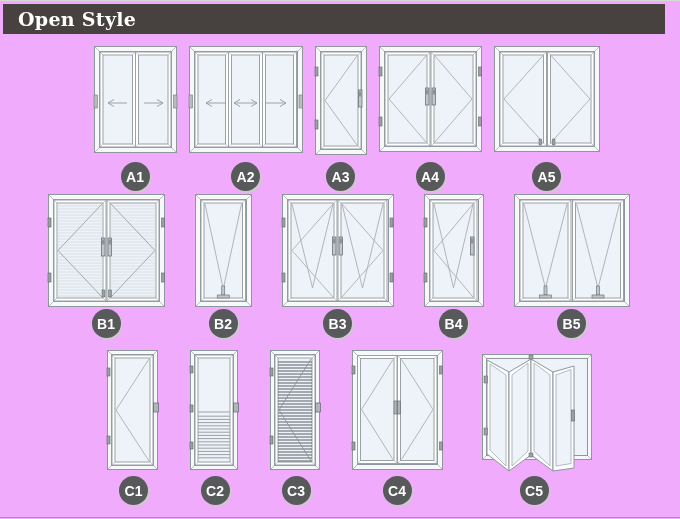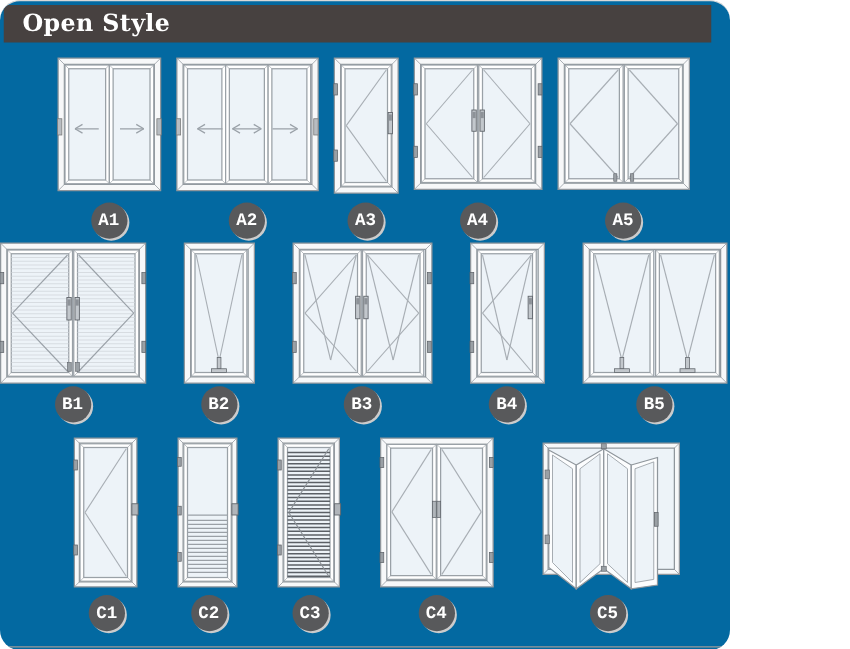--- a/index.html
+++ b/index.html
@@ -1,22 +1,22 @@
 <!DOCTYPE html>
 <html><head>
 <meta charset="utf-8">
 <style>
   html,body{margin:0;padding:0;background:#ffffff;}
-  .page{position:relative;width:584px;height:519px;background:#0369a1;overflow:hidden;
-        border-top:1px solid #d8d8d8;font-family:"Liberation Sans",sans-serif;border-radius:16px;}
+  .page{position:relative;width:680px;height:519px;background:#f0abfc;overflow:hidden;
+        border-top:1px solid #d8d8d8;font-family:"Liberation Sans",sans-serif;}
   .header-bar{position:absolute;top:3px;left:3px;right:15px;height:30px;background:#474140;
               display:flex;align-items:center;}
   .header-title{color:#ffffff;font-family:"DejaVu Serif",serif;font-weight:bold;
                 font-size:19px;padding-left:15px;letter-spacing:.3px;}
-  .grid{position:absolute;top:33px;left:13px;right:0;font-family:Liberation Mono, monospace;}
+  .grid{position:absolute;top:33px;left:13px;right:0;}
   .row{display:flex;justify-content:center;align-items:flex-start;}
   .row-a{margin-top:12px;gap:12px;}
   .row-b{margin-top:3px;gap:30px;padding-right:16px;}
   .row-c{margin-top:12px;gap:29px;padding-left:10px;}
   .cell{display:flex;flex-direction:column;align-items:center;}
   .fig-box{display:flex;align-items:flex-start;justify-content:center;overflow:visible;}
   .row-a .fig-box{height:109px;}
   .row-b .fig-box{height:113px;}
   .row-c .fig-box{height:122px;}
   .badge{width:29px;height:29px;border-radius:50%;background:#58595b;color:#ffffff;

